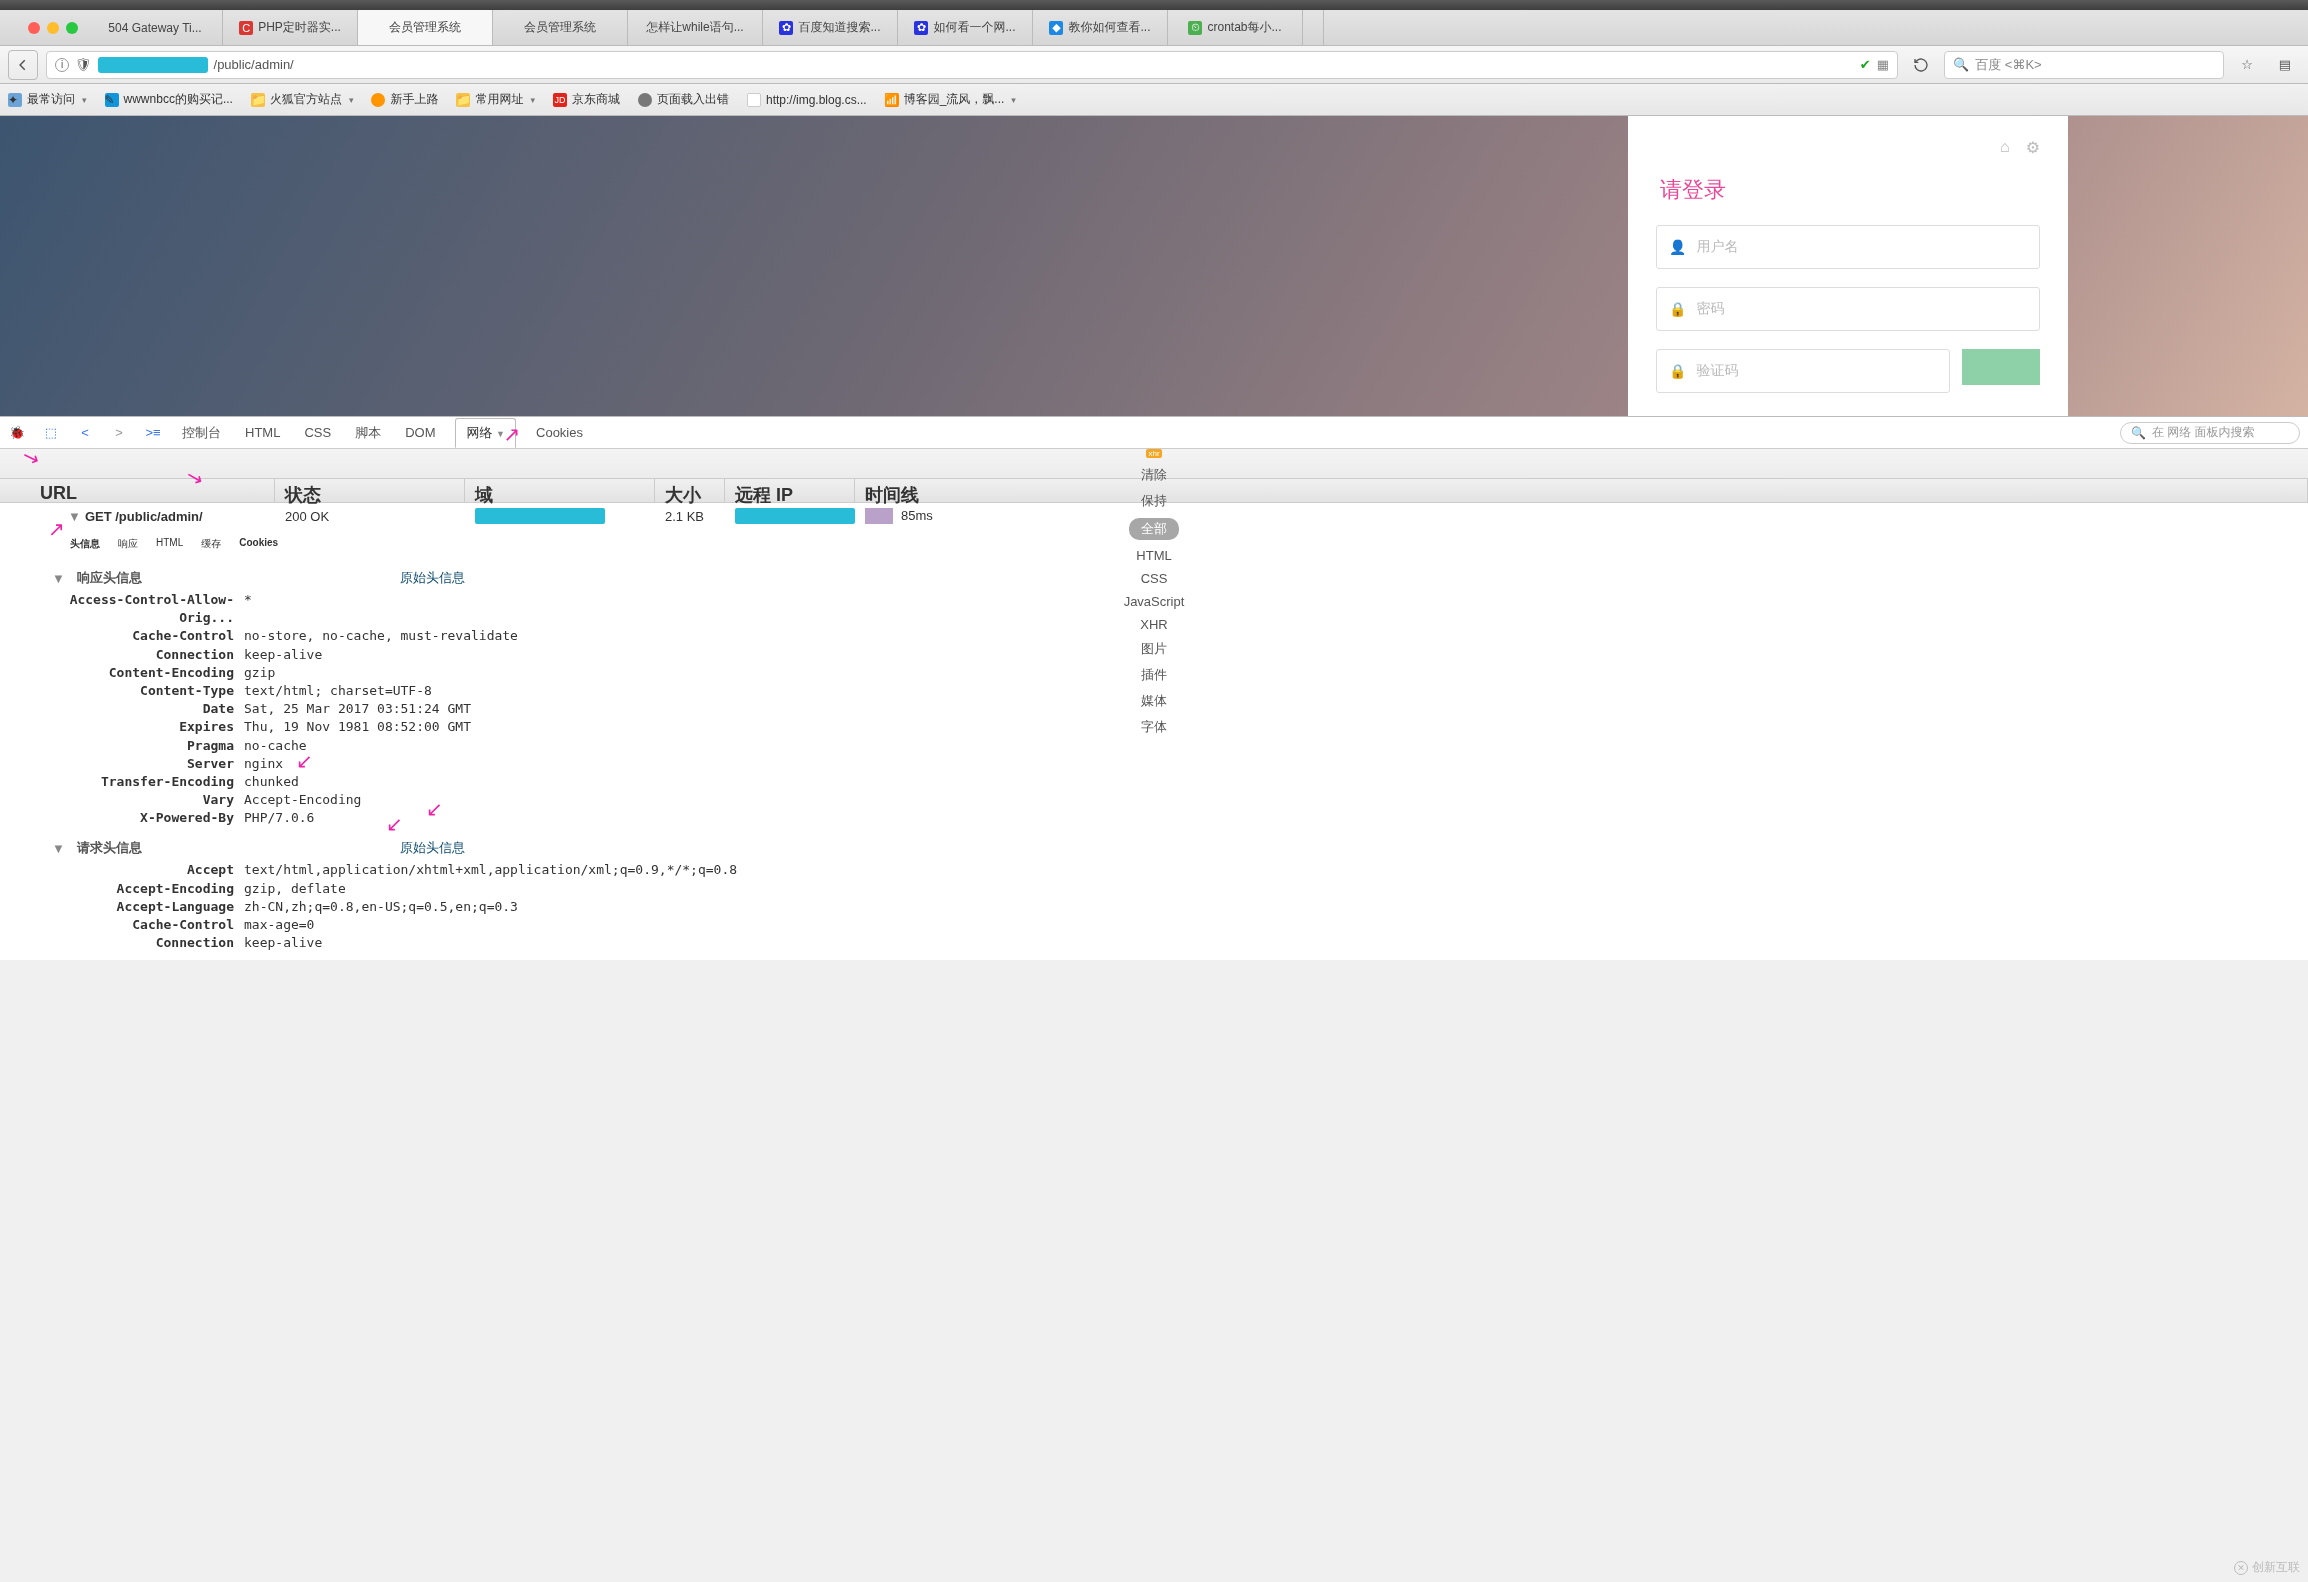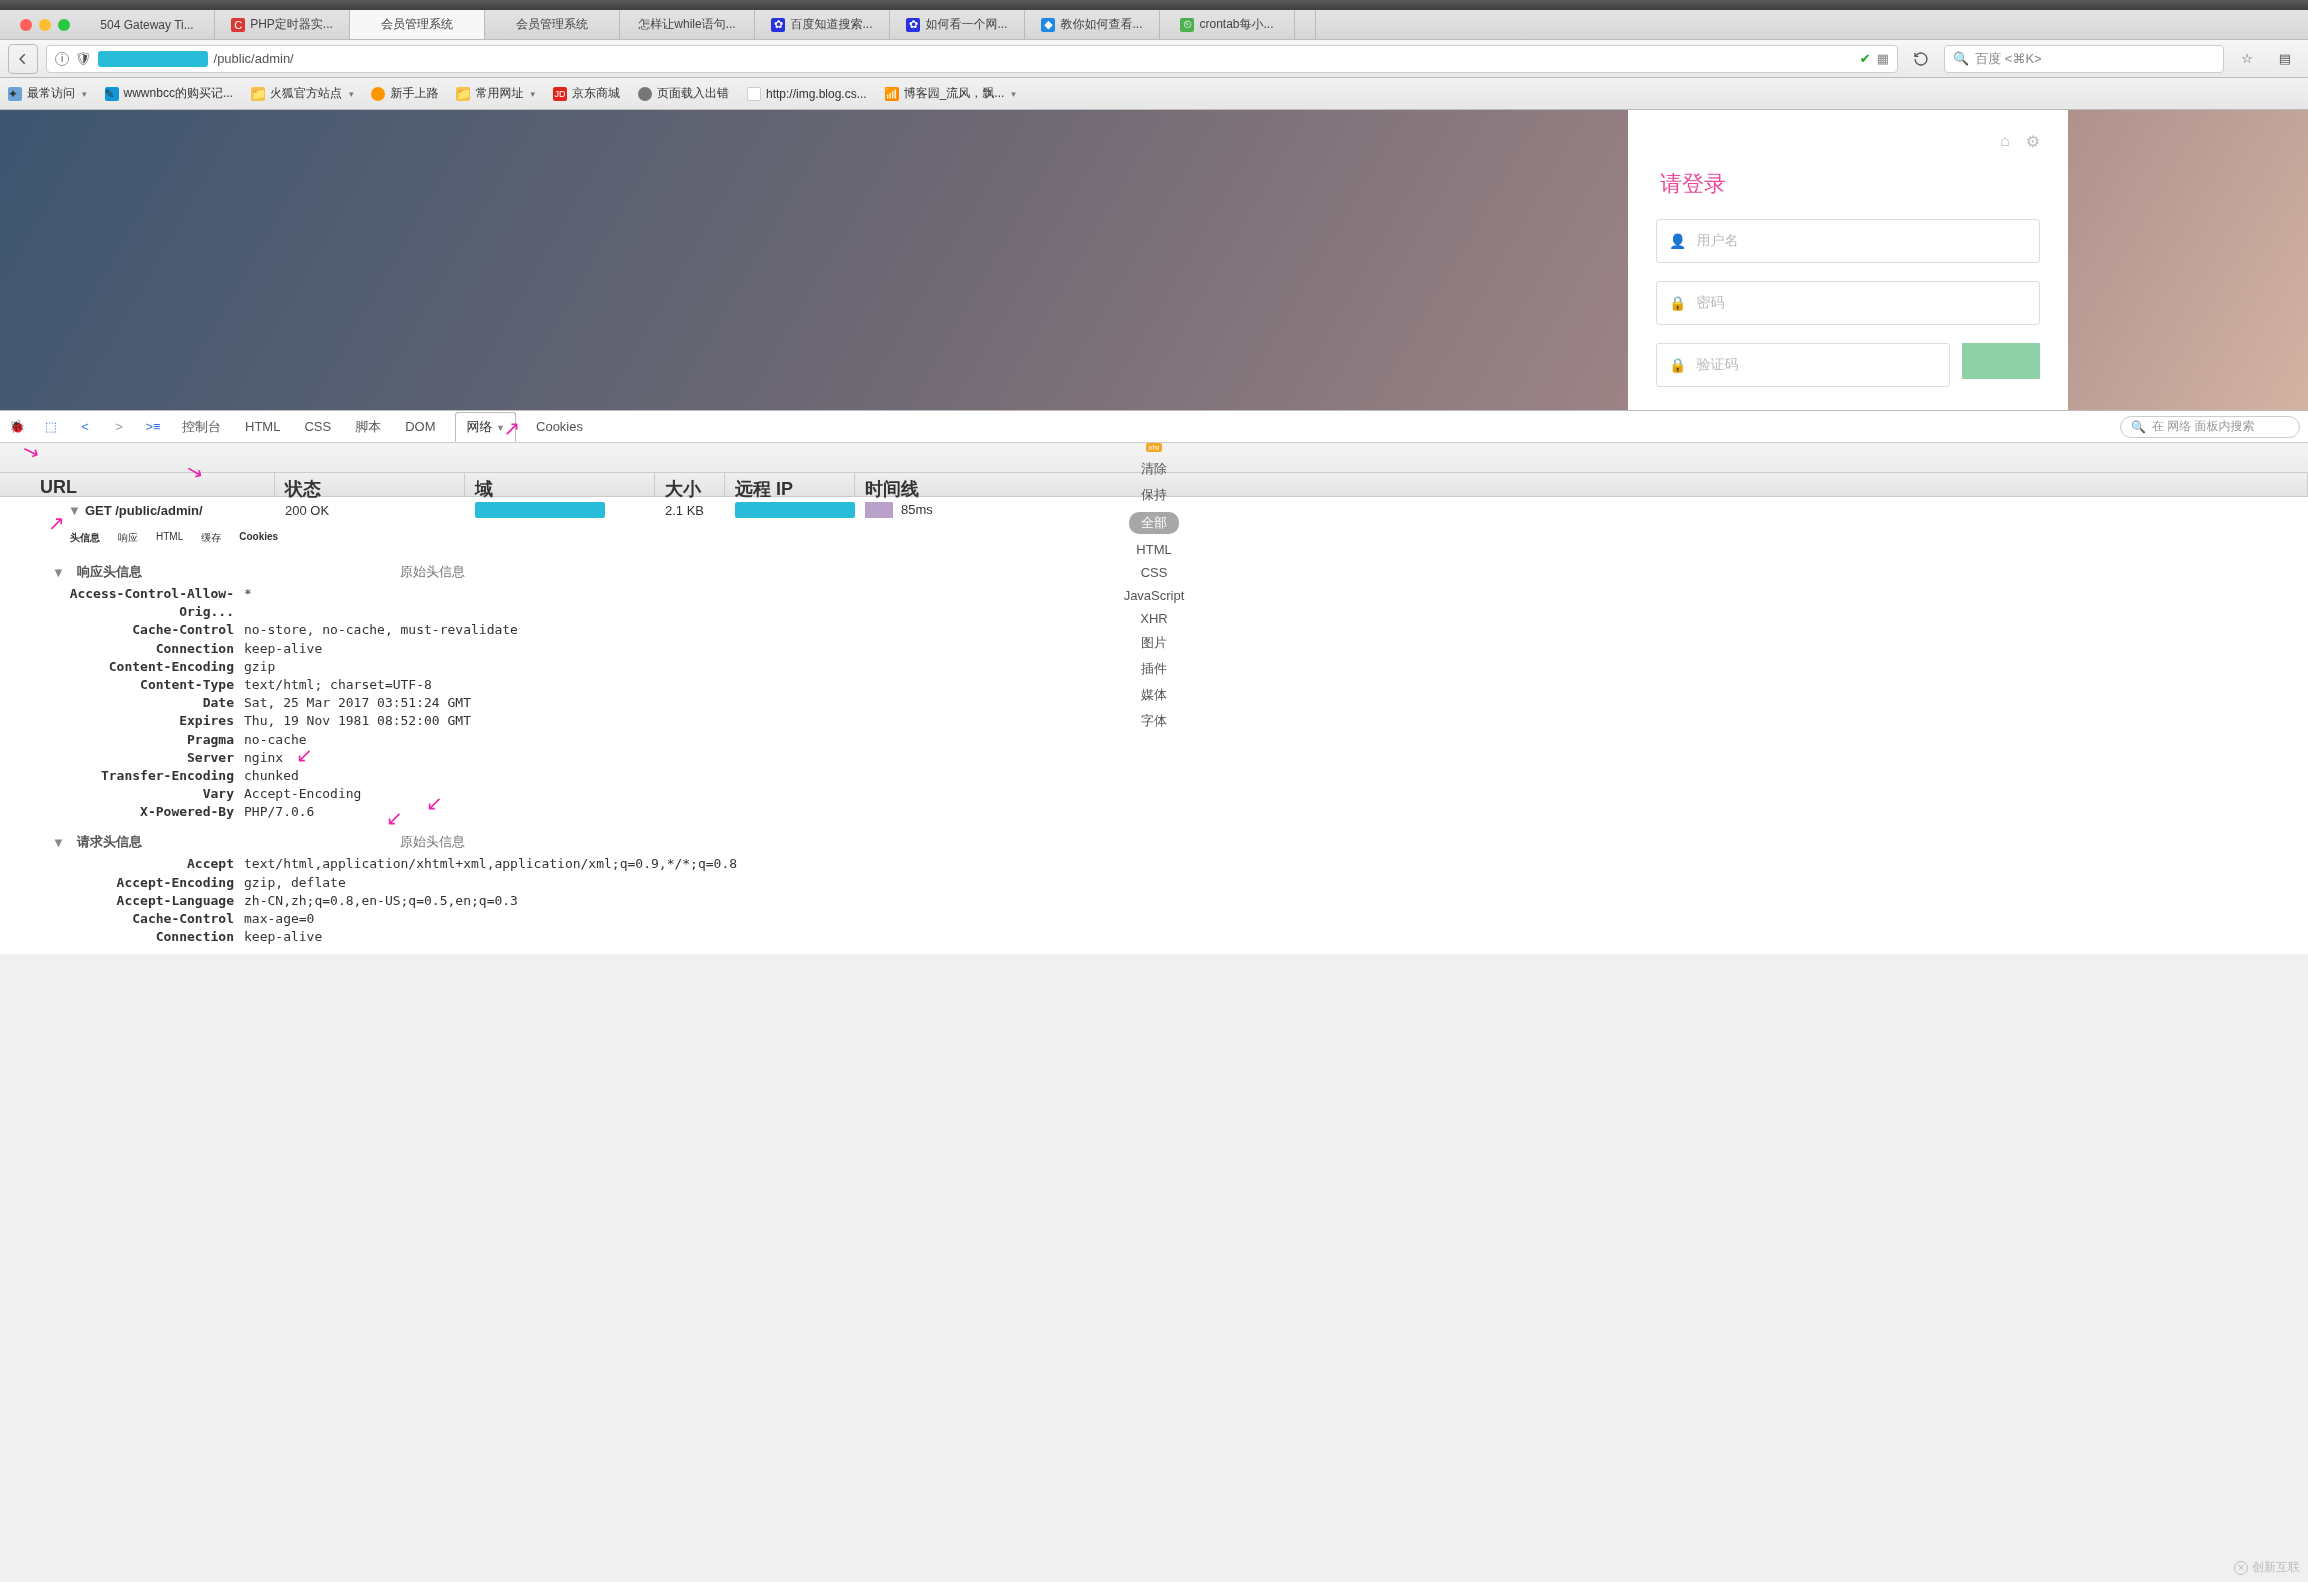--- a/index.html
+++ b/index.html
@@ -2,21 +2,21 @@
 <html><head>
 <meta charset="utf-8">
 <style>
 * { margin: 0; padding: 0; box-sizing: border-box; }
 body { font-family: -apple-system, "Helvetica Neue", Arial, "PingFang SC", "Microsoft YaHei", sans-serif; font-size: 13px; color: #333; background: #f0f0f0; }
 
 
 .os-strip { height: 10px; background: linear-gradient(#5a5a5a,#3e3e3e); }
 
 
-.tabbar { display: flex; align-items: center; height: 30px; background: linear-gradient(#e4e4e4,#d6d6d6); border-bottom: 1px solid #bbb; padding-left: 16px; }
+.tabbar { display: flex; align-items: center; height: 36px; background: linear-gradient(#e4e4e4,#d6d6d6); border-bottom: 1px solid #bbb; padding-left: 24px; }
 .traffic { display: flex; gap: 7px; padding: 0 10px 0 4px; }
 .dot { width: 12px; height: 12px; border-radius: 50%; }
 .dot.r { background:#ff5f57; } .dot.y { background:#ffbd2e; } .dot.g{ background:#28c940; }
 .tab { display:flex; align-items:center; justify-content:center; height:100%; padding:0 10px; border-right:1px solid #bbb; font-size:12px; color:#444; min-width:120px; flex:1; max-width:135px; gap:5px; white-space:nowrap; overflow:hidden; }
 .tab.active { background: #f7f7f7; }
 .favicon { width:14px; height:14px; display:inline-flex; align-items:center; justify-content:center; font-size:11px; border-radius:2px; color:#fff; }
 .fv-c{ background:#da3832; }
 .fv-baidu{ background:#2932e1; }
 .fv-q{ background:#1e88e5; }
 .fv-cron{ background:#4caf50; }
@@ -74,21 +74,21 @@
 .tri{ color:#888; margin-right:4px; }
 .redact{ display:inline-block; height:16px; background:#29bcd8; border-radius:2px; vertical-align:middle; }
 .timebar{ display:inline-block; width:28px; height:16px; background:#b9a1c9; vertical-align:middle; margin-right:8px; }
 
 .detail-tabs{ display:flex; gap:18px; padding:8px 70px; font-size:10px; }
 .detail-tabs span{ color:#333; }
 .detail-tabs .on{ font-weight:700; }
 
 .hdr-section{ padding:4px 52px 8px; font-size:13px; }
 .sec-title{ display:flex; align-items:center; gap:8px; color:#555; font-weight:600; margin:6px 0 4px; }
-.sec-title .raw{ margin-left:250px; color:#737373; font-weight:400; }
+.sec-title .raw{ margin-left:250px; color:#0c4a6e; font-weight:400; }
 .kv{ display:flex; font-family: Menlo, Consolas, monospace; font-size:13px; line-height:1.4; }
 .kv .k{ width:192px; text-align:right; padding-right:10px; font-weight:700; }
 .kv .v{ color:#333; }
 
 .arrow{ position:absolute; color:#f022a8; font-size:20px; pointer-events:none; }
 .arrow.a1{ top:28px; left:22px; transform:rotate(-20deg); }
 .arrow.a2{ top:48px; left:186px; transform:rotate(-15deg); }
 .arrow.a3{ top:6px; left:503px; transform:rotate(-90deg); }
 .arrow.a4{ left:244px; }
 .arrow.a6{ left:374px; }

